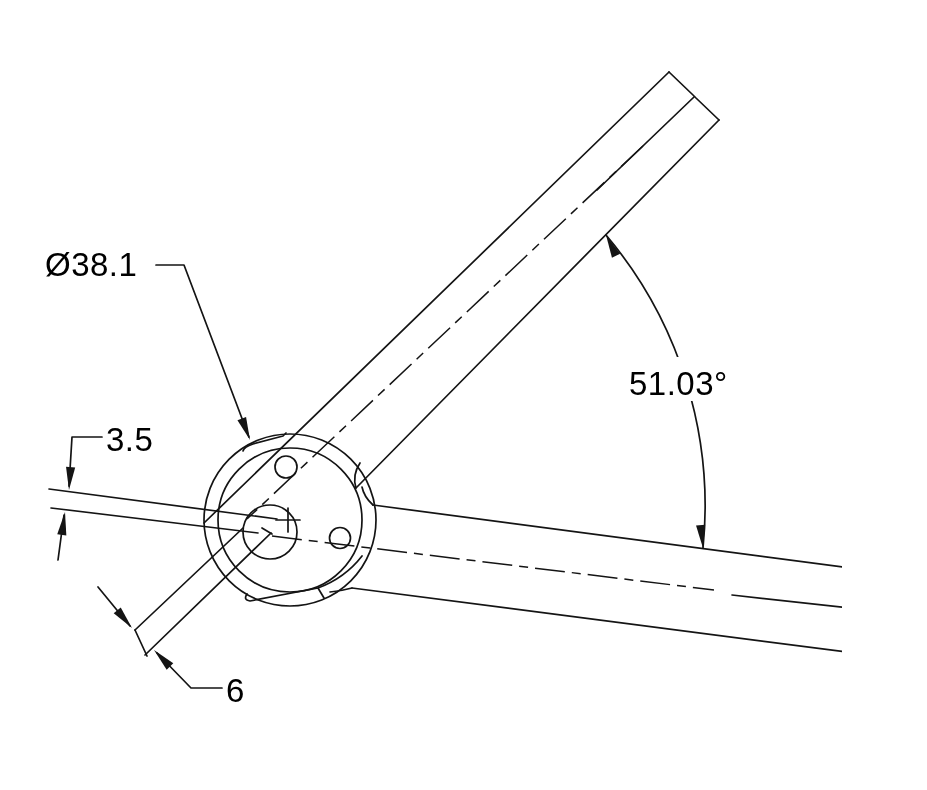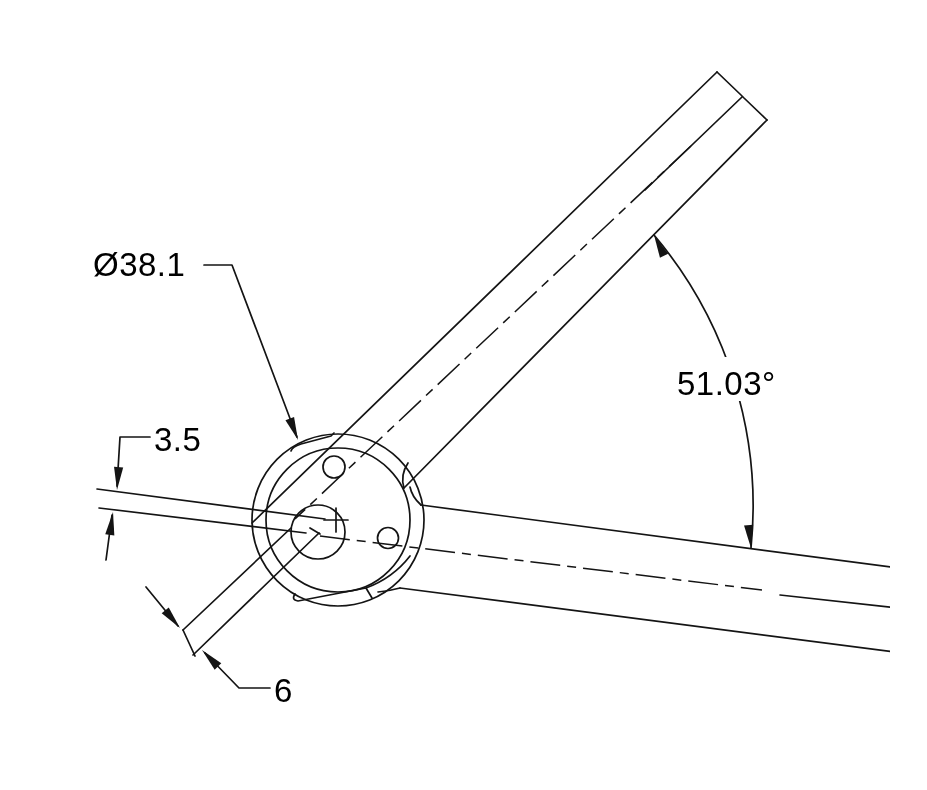--- a/index.html
+++ b/index.html
@@ -7,21 +7,20 @@
     padding: 0;
     background: #ffffff;
   }
   .canvas {
     position: relative;
     width: 842px;
     height: 790px;
     background: #ffffff;
     overflow: hidden;
     font-family: "Liberation Sans", sans-serif;
-    padding-left: 48px;
   }
   svg { display: block; }
   .edge {
     fill: none;
     stroke: #141414;
     stroke-width: 1.7;
     stroke-linecap: round;
     stroke-linejoin: round;
   }
   .centerline {

